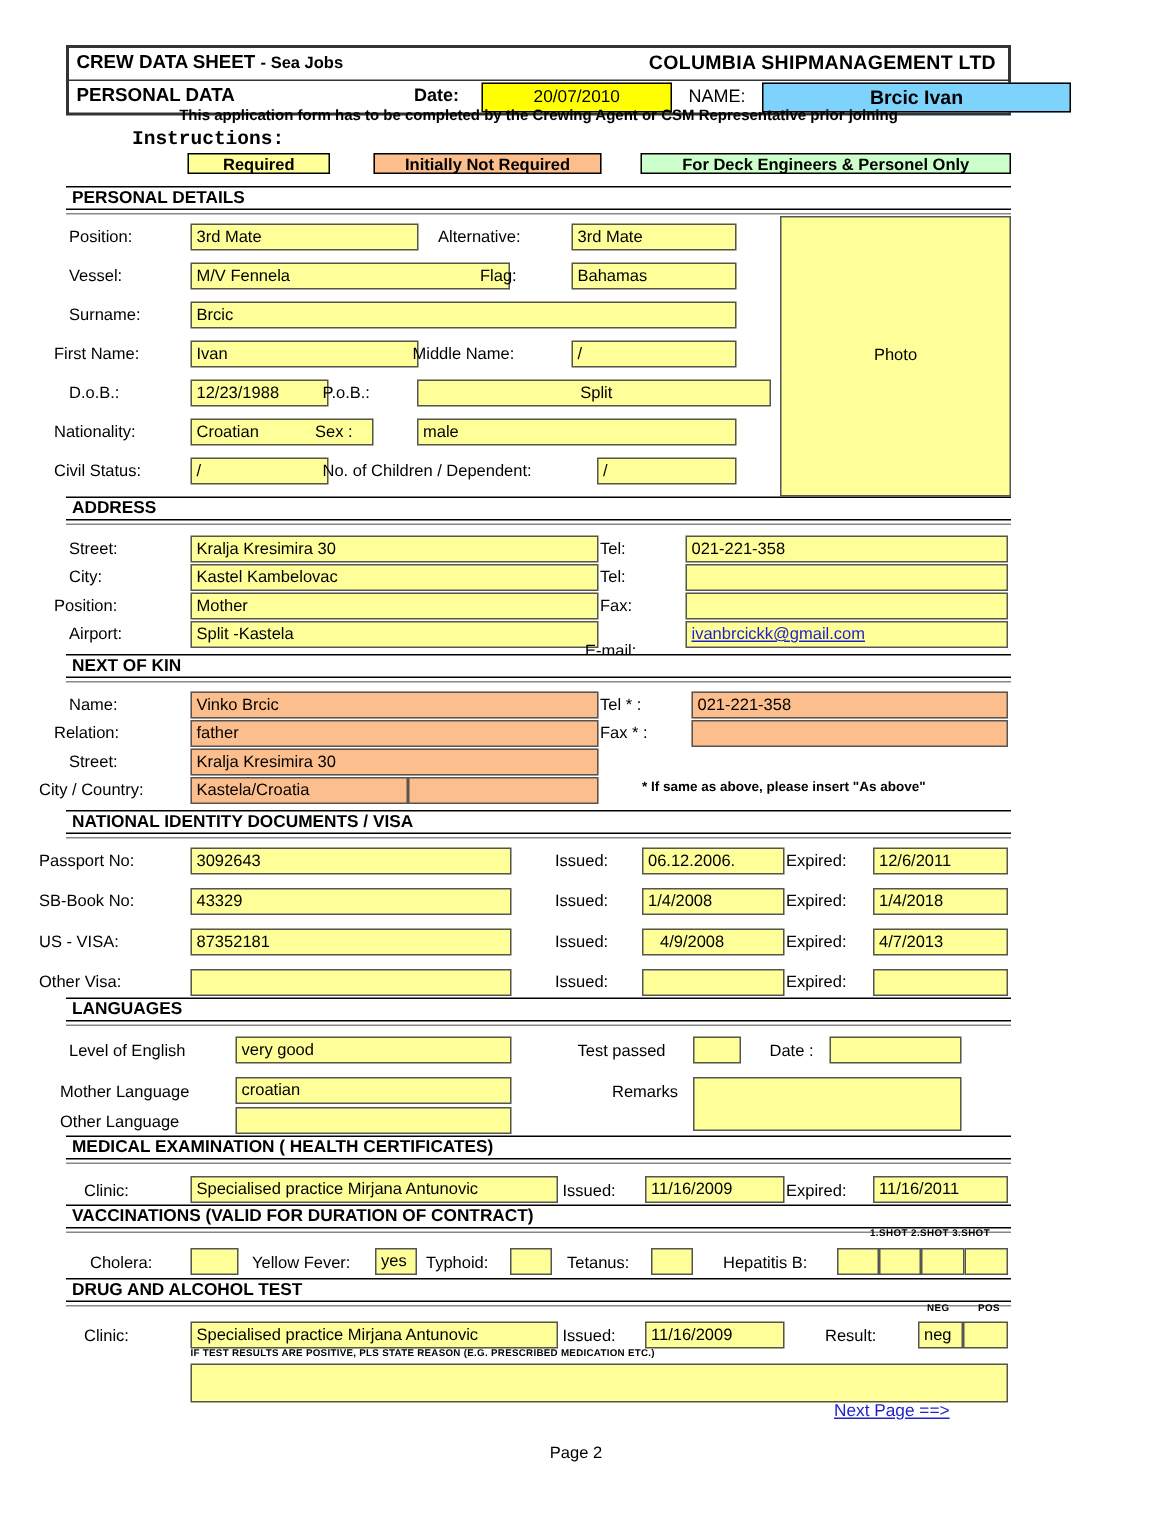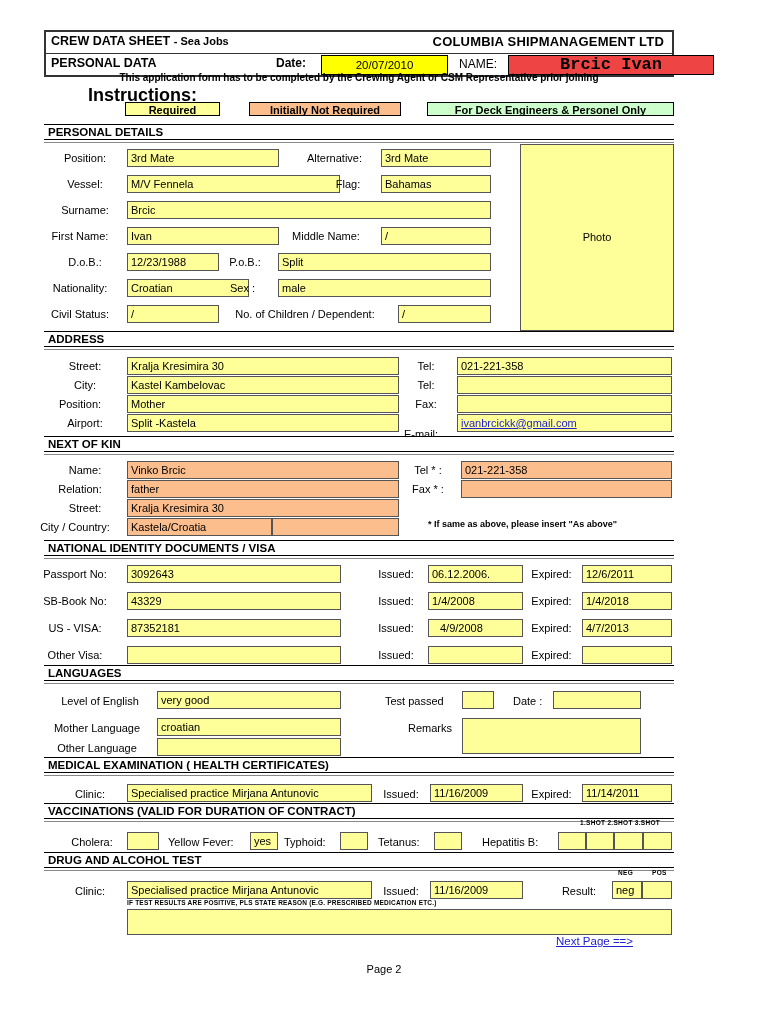--- a/index.html
+++ b/index.html
@@ -15,40 +15,40 @@
   .titlebox{position:absolute;left:44px;top:30px;width:630px;border:2px solid #333;box-sizing:border-box;}
   .trow{display:flex;align-items:stretch;height:21px;border-bottom:1px solid #333;}
   .trow:last-child{border-bottom:none;}
   .t-left{font-weight:bold;font-size:12.5px;padding:2px 0 0 5px;white-space:nowrap;}
   .t-left .sub{font-size:11px;font-weight:bold;}
   .t-right{margin-left:auto;font-weight:bold;font-size:13px;padding:2px 8px 0 0;letter-spacing:.2px;white-space:nowrap;}
   .lbl-date{position:absolute;left:230px;top:2px;font-weight:bold;font-size:12px;}
   .lbl-name{position:absolute;left:413px;top:3px;font-size:12px;}
   .fld-date{position:absolute;left:275px;top:1px;width:125px;height:18px;background:#ffff00;border:1px solid #000;
             text-align:center;font-size:11.5px;line-height:18px;}
-  .fld-name{position:absolute;left:462px;top:1px;width:204px;height:18px;background:#ef4444;border:1px solid #000;
-            text-align:center;font-weight:bold;font-size:17px;line-height:18px;font-family:Liberation Mono, monospace;}
+  .fld-name{position:absolute;left:462px;top:1px;width:204px;height:18px;background:#7dd3fc;border:1px solid #000;
+            text-align:center;font-weight:bold;font-size:13px;line-height:18px;}
 
   .applnote{position:absolute;left:44px;top:72px;width:630px;text-align:center;font-size:10px;font-weight:bold;}
 
-  .instr{position:absolute;left:88px;top:85px;font-weight:bold;font-size:18px;}
+  .instr{position:absolute;left:88px;top:85px;font-weight:bold;font-size:13px;font-family:Liberation Mono, monospace;}
   .legend{position:absolute;top:102px;height:14px;border:1.5px solid #000;box-sizing:border-box;
           font-weight:bold;font-size:11px;text-align:center;line-height:15px;}
   .lg1{left:125px;width:95px;background:#ffff99;}
   .lg2{left:249px;width:152px;background:#fcbe8c;}
   .lg3{left:427px;width:247px;background:#ccffcc;}
 
   
   .sec{position:absolute;left:44px;width:630px;}
   .sec .bar{font-weight:bold;font-size:11.5px;padding:1px 0 1px 4px;
             border-top:1.5px solid #000;border-bottom:1px solid #000;background:#fff;}
   .sec .under{height:2px;border-bottom:1.5px solid #888;}
 
   
-  .lab{position:absolute;font-size:11px;text-align:center;white-space:nowrap;}
+  .lab{position:absolute;font-size:11px;text-align:left;white-space:nowrap;}
   .box{position:absolute;box-sizing:border-box;border:1.2px solid #555;height:18px;
        font-size:11px;line-height:16px;padding-left:3px;overflow:hidden;white-space:nowrap;}
   .y{background:#ffff99;}
   .o{background:#fcbe8c;}
   .mailtxt{color:#2222cc;text-decoration:underline;}
   .note{position:absolute;font-size:9.5px;font-weight:bold;white-space:nowrap;}
   .tiny{position:absolute;font-size:6.5px;font-weight:bold;letter-spacing:.3px;white-space:nowrap;}
   .photo{position:absolute;left:520px;top:144px;width:152px;height:185px;background:#ffff99;border:1.4px solid #555;}
   .photo span{position:absolute;left:0;right:0;top:86px;text-align:center;font-size:11px;}
   .nextpage{position:absolute;left:556px;top:935px;font-size:11.5px;color:#2222cc;text-decoration:underline;}
@@ -102,21 +102,21 @@
   <div class="box y" style="left:127px;top:201px;width:364px;">Brcic</div>
 
   <div class="lab" style="left:36px;top:230px;width:88px;">First Name:</div>
   <div class="box y" style="left:127px;top:227px;width:152px;">Ivan</div>
   <div class="lab" style="left:275px;top:230px;width:102px;">Middle Name:</div>
   <div class="box y" style="left:381px;top:227px;width:110px;">/</div>
 
   <div class="lab" style="left:46px;top:256px;width:78px;">D.o.B.:</div>
   <div class="box y" style="left:127px;top:253px;width:92px;">12/23/1988</div>
   <div class="lab" style="left:215px;top:256px;width:60px;">P.o.B.:</div>
-  <div class="box y" style="left:278px;top:253px;width:213px;">Split</div>
+  <div class="box y" style="left:278px;top:253px;width:236px;text-align:center;">Split</div>
 
   <div class="lab" style="left:36px;top:282px;width:88px;">Nationality:</div>
   <div class="box y" style="left:127px;top:279px;width:122px;">Croatian</div>
   <div class="lab" style="left:210px;top:282px;width:65px;">Sex :</div>
   <div class="box y" style="left:278px;top:279px;width:213px;">male</div>
 
   <div class="lab" style="left:36px;top:308px;width:88px;">Civil Status:</div>
   <div class="box y" style="left:127px;top:305px;width:92px;">/</div>
   <div class="lab" style="left:215px;top:308px;width:180px;">No. of Children / Dependent:</div>
   <div class="box y" style="left:398px;top:305px;width:93px;">/</div>
@@ -230,21 +230,21 @@
   <div class="sec" style="top:757px;">
     <div class="bar">MEDICAL EXAMINATION ( HEALTH CERTIFICATES)</div>
     <div class="under"></div>
   </div>
 
   <div class="lab" style="left:56px;top:788px;width:68px;">Clinic:</div>
   <div class="box y" style="left:127px;top:784px;width:245px;">Specialised practice Mirjana Antunovic</div>
   <div class="lab" style="left:375px;top:788px;width:52px;">Issued:</div>
   <div class="box y" style="left:430px;top:784px;width:93px;">11/16/2009</div>
   <div class="lab" style="left:524px;top:788px;width:55px;">Expired:</div>
-  <div class="box y" style="left:582px;top:784px;width:90px;">11/14/2011</div>
+  <div class="box y" style="left:582px;top:784px;width:90px;">11/16/2011</div>
 
   <div class="sec" style="top:803px;">
     <div class="bar">VACCINATIONS (VALID FOR DURATION OF CONTRACT)</div>
     <div class="under"></div>
   </div>
 
   <div class="tiny" style="left:580px;top:819px;">1.SHOT 2.SHOT  3.SHOT</div>
 
   <div class="lab" style="left:60px;top:836px;width:64px;">Cholera:</div>
   <div class="box y" style="left:127px;top:832px;width:32px;"></div>

